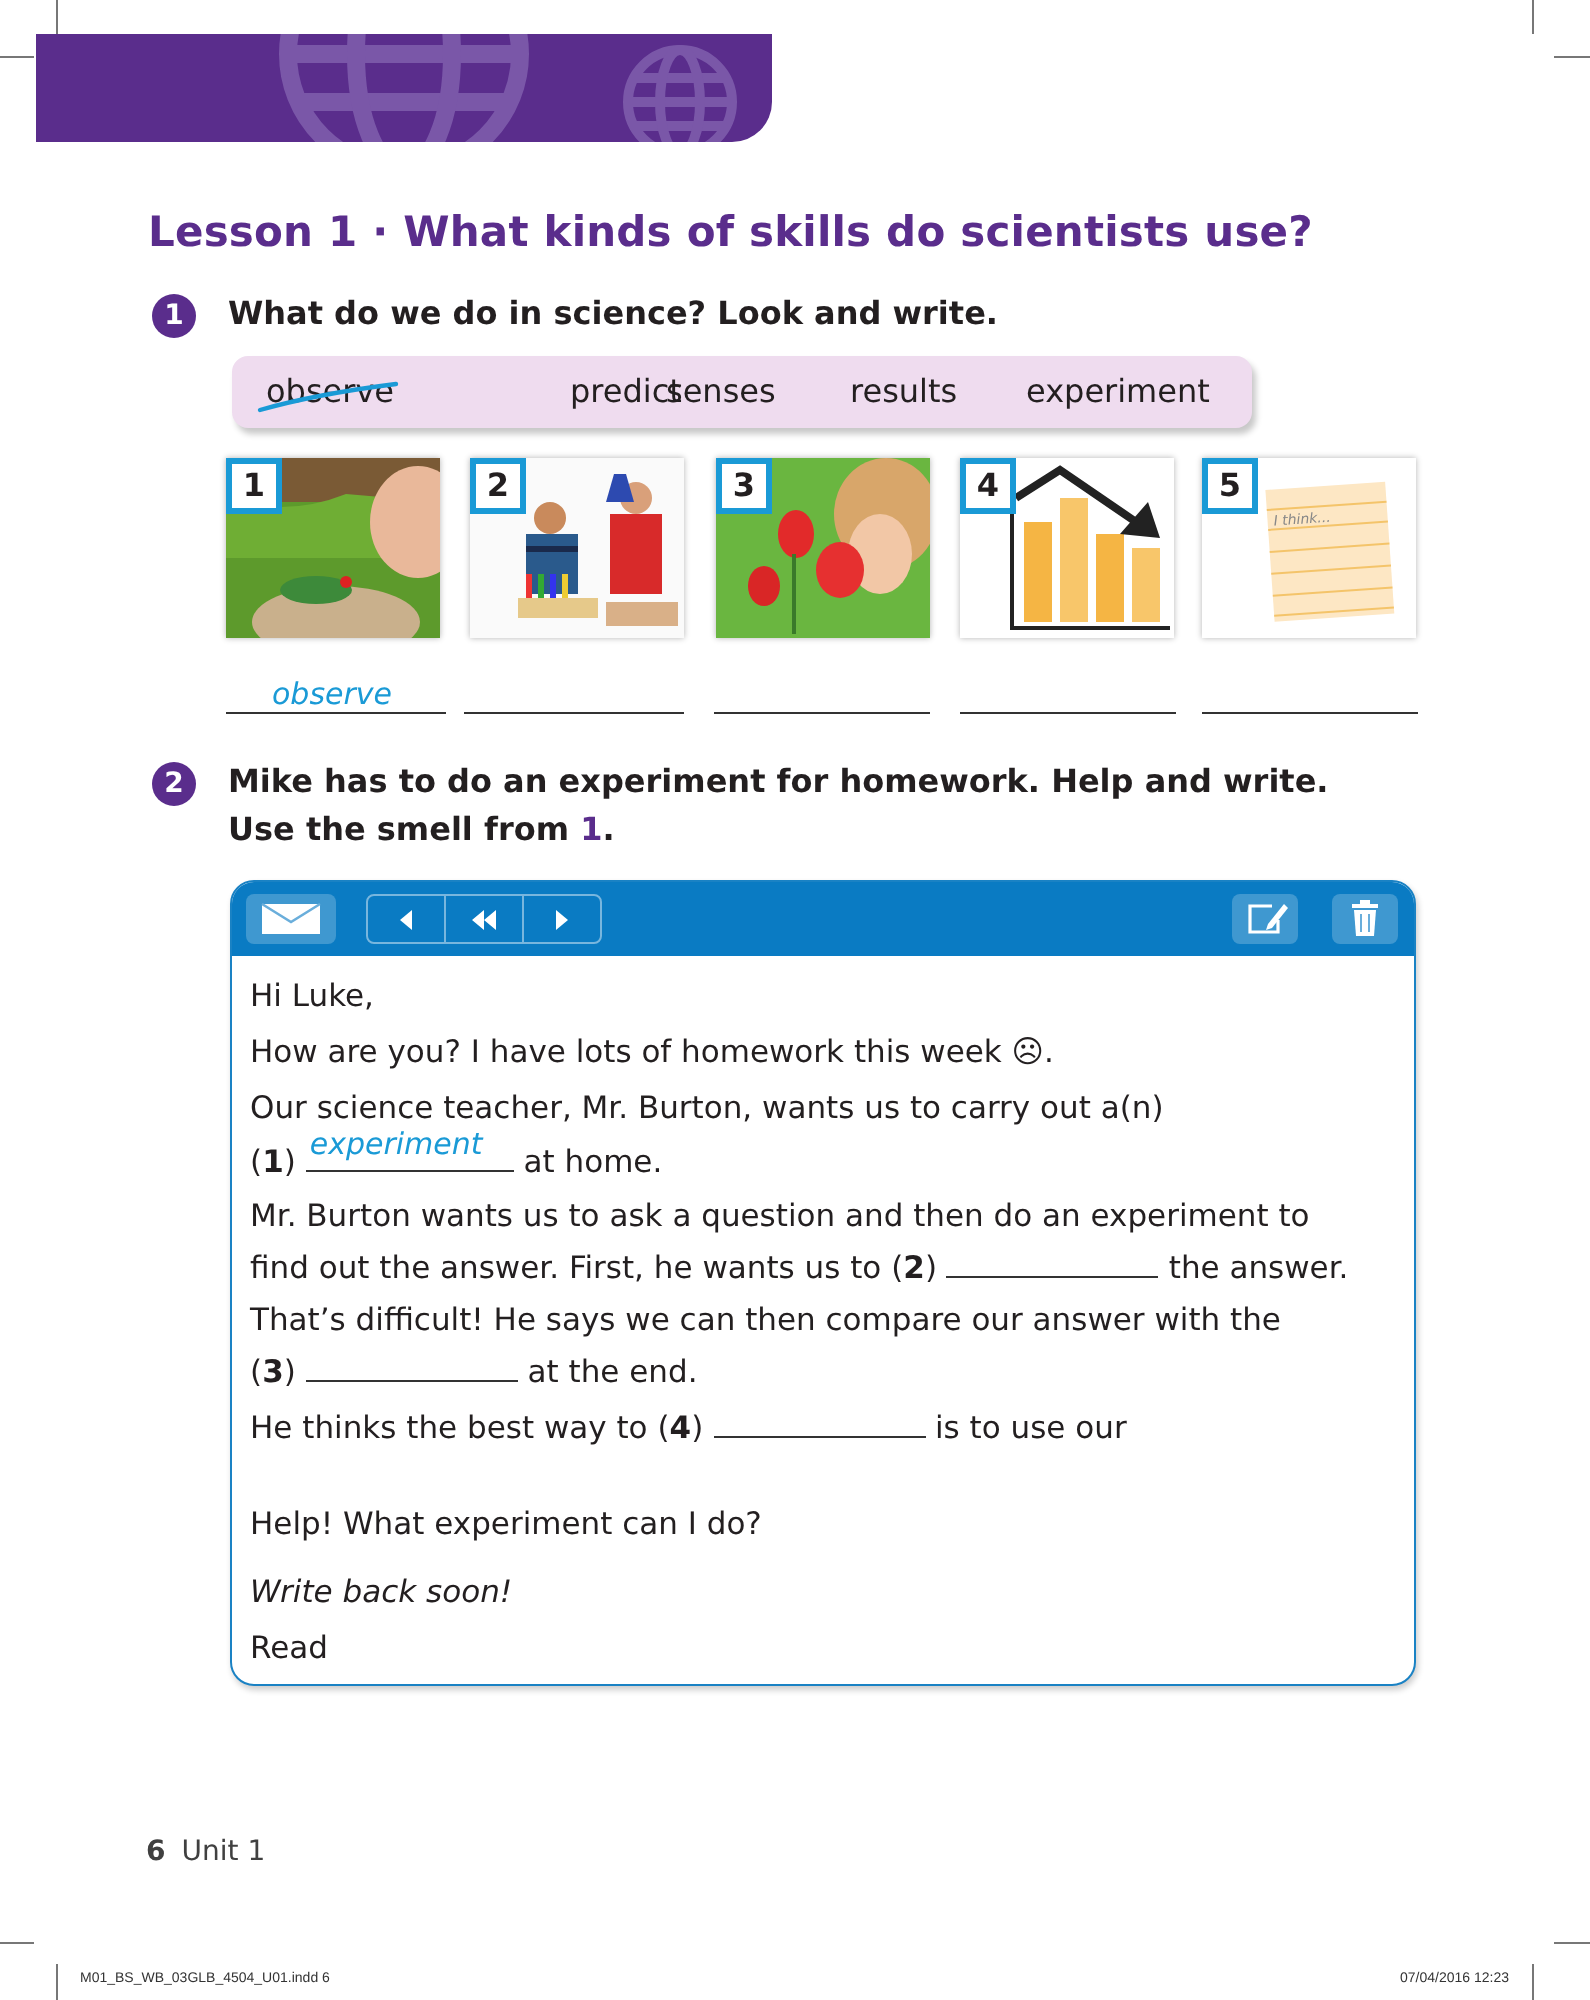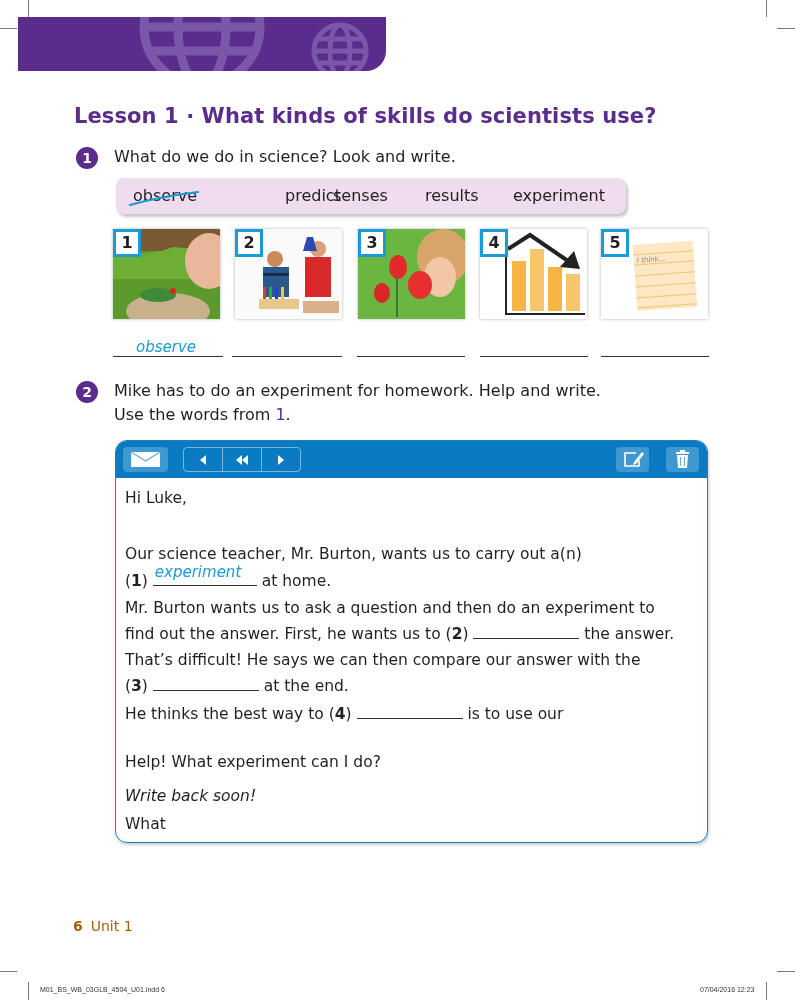--- a/index.html
+++ b/index.html
@@ -12,21 +12,21 @@
   
   .banner { position: absolute; left: 18px; top: 17px; width: 368px; height: 54px;
             background: #5a2d8c; border-bottom-right-radius: 20px; overflow: hidden; }
   .banner svg { position: absolute; left: 0; top: 0; }
 
   .lesson-title { position: absolute; left: 74px; top: 104px; font-size: 21px; font-weight: bold;
                   color: #5a2d8c; letter-spacing: 0.1px; white-space: nowrap; }
 
   .ex-num { position: absolute; width: 22px; height: 22px; border-radius: 50%; background: #5a2d8c;
             color: #fff; font-weight: bold; font-size: 14px; text-align: center; line-height: 22px; }
-  .ex-text { position: absolute; font-size: 16px; font-weight: normal; color: #231f20; white-space: nowrap; }
+  .ex-text { position: absolute; font-size: 16px; font-weight: bold; color: #231f20; white-space: nowrap; }
   .ex-text .ref { color: #5a2d8c; }
 
   
   .wordbox { position: absolute; left: 116px; top: 178px; width: 510px; height: 36px;
              background: #efdcef; border-radius: 8px; box-shadow: 2px 3px 3px rgba(0,0,0,0.22); }
   .word { position: absolute; top: 8px; font-size: 16px; color: #231f20; }
   .strike { position: absolute; left: 128px; top: 188px; width: 72px; height: 20px; }
 
   
   .pic { position: absolute; top: 229px; width: 107px; height: 90px; background: #fff;
@@ -50,21 +50,21 @@
                border: 1px solid rgba(255,255,255,0.45); border-radius: 4px; display: flex; }
   .nav-group .seg { flex: 1; border-right: 1px solid rgba(255,255,255,0.45); display: flex;
                     align-items: center; justify-content: center; }
   .nav-group .seg:last-child { border-right: none; }
 
   .body-text { position: absolute; left: 9px; font-size: 15.5px; color: #231f20; white-space: nowrap; }
   .body-text b { font-weight: bold; }
   .blank { display: inline-block; width: 106px; border-bottom: 1px solid #333; height: 14px; vertical-align: baseline; }
   .blank-filled { display: inline-block; width: 104px; border-bottom: 1px solid #333; position: relative; height: 17px; }
 
-  .footer-page { position: absolute; left: 73px; top: 918px; font-size: 14px; color: #a16207; }
+  .footer-page { position: absolute; left: 73px; top: 918px; font-size: 14px; color: #404040; }
   .footer-page b { font-weight: bold; margin-right: 8px; }
   .slug { position: absolute; font-family: "Liberation Sans", sans-serif; font-size: 7px; color: #333; }
 </style>
 </head>
 <body>
 
 <div class="crop" style="left:28px;top:0;width:1px;height:17px;"></div>
 <div class="crop" style="left:0;top:28px;width:17px;height:1px;"></div>
 <div class="crop" style="left:766px;top:0;width:1px;height:17px;"></div>
 <div class="crop" style="left:777px;top:28px;width:18px;height:1px;"></div>
@@ -180,21 +180,21 @@
 <div class="ans-line" style="left:113px;width:110px;"></div>
 <div class="handwriting" style="left:136px;top:338px;">observe</div>
 <div class="ans-line" style="left:232px;width:110px;"></div>
 <div class="ans-line" style="left:357px;width:108px;"></div>
 <div class="ans-line" style="left:480px;width:108px;"></div>
 <div class="ans-line" style="left:601px;width:108px;"></div>
 
 <div class="ex-num" style="left:76px;top:381px;">2</div>
 <div class="ex-text" style="left:114px;top:381px;">Mike has to do an experiment for homework. Help and write.</div>
 <div class="ex-text" style="left:114px;top:405px;">
-  <span>Use the words from </span><span class="ref">1</span><span>.</span>
+  <span>Use the smell from </span><span class="ref">1</span><span>.</span>
 </div>
 
 <div class="email">
   <div class="toolbar">
     <div class="tb-btn" style="left:7px;width:45px;">
       <svg width="45" height="25">
         <rect x="8" y="5" width="29" height="15" fill="#fff"></rect>
         <path d="M8 5 L22.5 14 L37 5" stroke="#6aaedb" stroke-width="1.3" fill="none"></path>
       </svg>
     </div>
@@ -226,38 +226,39 @@
         <rect x="10" y="5" width="13" height="2" fill="#fff"></rect>
         <rect x="14" y="3" width="5" height="2" fill="#fff"></rect>
         <path d="M11 8 L22 8 L21 21 L12 21Z" fill="#fff"></path>
         <line x1="14.5" y1="10" x2="14.5" y2="19" stroke="#6aaedb" stroke-width="1"></line>
         <line x1="18.5" y1="10" x2="18.5" y2="19" stroke="#6aaedb" stroke-width="1"></line>
       </svg>
     </div>
   </div>
 
   <div class="body-text" style="top:48px;">Hi Luke,</div>
+  <div class="body-text" style="top:76px;">How are you? I have lots of homework this week ☹.</div>
   <div class="body-text" style="top:104px;">Our science teacher, Mr. Burton, wants us to carry out a(n)</div>
   <div class="body-text" style="top:128px;">
     (<b>1</b>)
     <span class="blank-filled"><span class="handwriting" style="left:2px;top:-6px;">experiment</span></span><span> at home.</span>
   </div>
   <div class="body-text" style="top:158px;">Mr. Burton wants us to ask a question and then do an experiment to</div>
   <div class="body-text" style="top:184px;">
     <span>find out the answer. First, he wants us to (</span><b>2</b>) <span class="blank"></span><span> the answer.</span>
   </div>
   <div class="body-text" style="top:210px;">That’s difficult! He says we can then compare our answer with the</div>
   <div class="body-text" style="top:236px;">
     (<b>3</b>) <span class="blank"></span><span> at the end.</span>
   </div>
   <div class="body-text" style="top:264px;">
     <span>He thinks the best way to (</span><b>4</b>) <span class="blank"></span><span> is to use our</span>
   </div>
   <div class="body-text" style="top:312px;">Help! What experiment can I do?</div>
   <div class="body-text" style="top:346px;font-style:italic;">Write back soon!</div>
-  <div class="body-text" style="top:374px;">What</div>
+  <div class="body-text" style="top:374px;">Read</div>
 </div>
 
 <div class="footer-page">
   <b>6</b><span>Unit 1</span>
 </div>
 <div class="slug" style="left:40px;top:986px;">M01_BS_WB_03GLB_4504_U01.indd   6</div>
 <div class="slug" style="left:700px;top:986px;">07/04/2016   12:23</div>
 
 </body></html>

